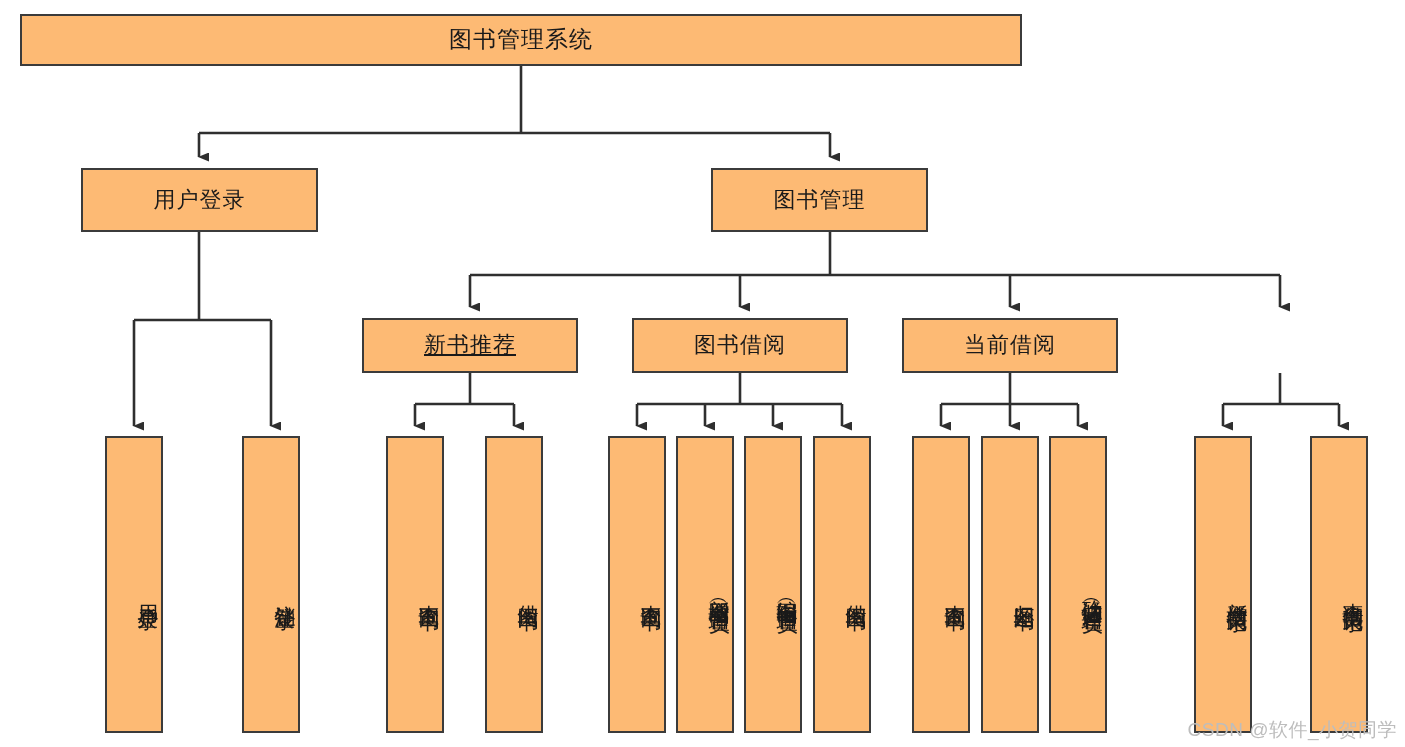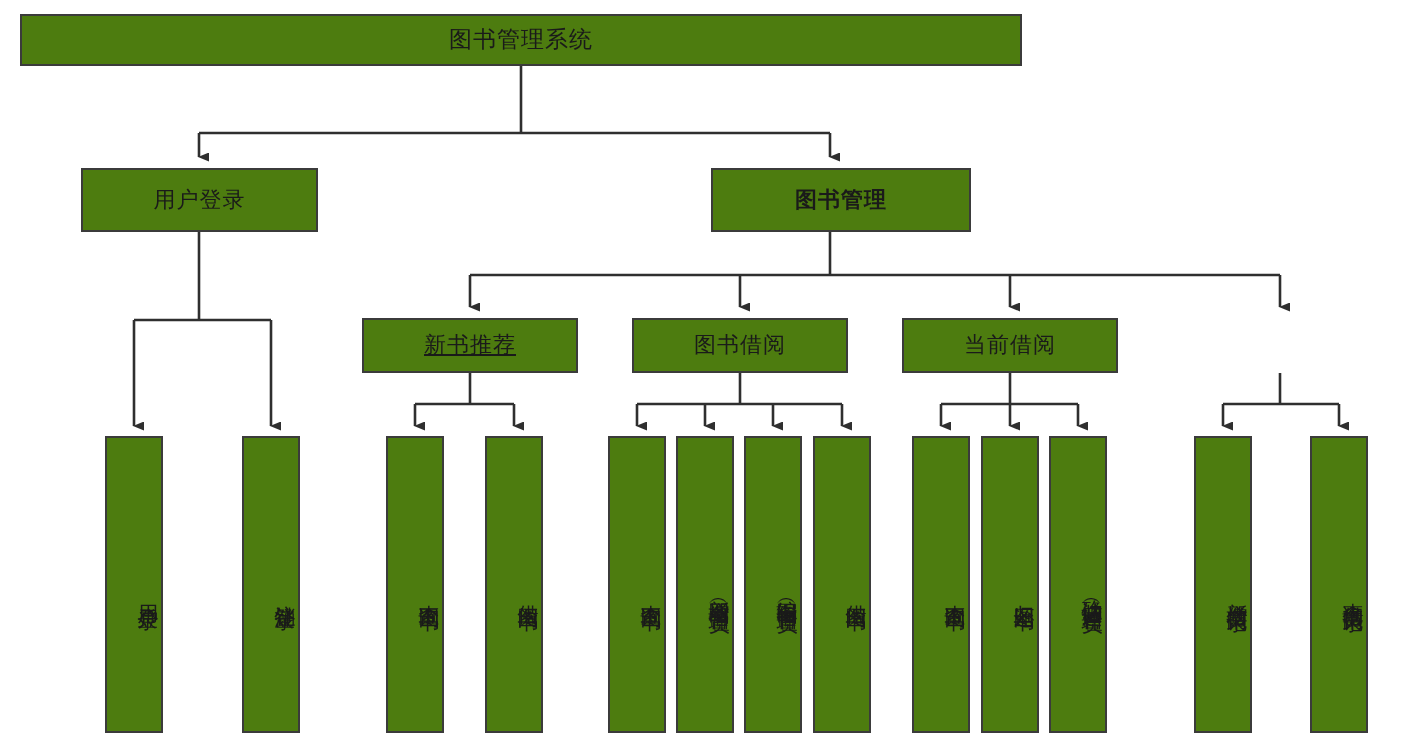--- a/index.html
+++ b/index.html
@@ -1,19 +1,19 @@
 <!DOCTYPE html>
 <html><head>
 <meta charset="utf-8">
 <style>
   html,body{margin:0;padding:0;background:#ffffff;}
   body{font-family:"Liberation Sans","DejaVu Sans",sans-serif;}
   #stage{position:relative;width:1405px;height:747px;background:#ffffff;overflow:hidden;}
   #wires{position:absolute;left:0;top:0;width:1405px;height:747px;}
-  .node{position:absolute;box-sizing:border-box;background:#4d7c0f;border:2.5px solid #3b3b3b;
+  .node{position:absolute;box-sizing:border-box;background:#fdba74;border:2.5px solid #3b3b3b;
         display:flex;align-items:center;justify-content:center;text-align:center;color:#1a1a1a;}
   .node.h{font-size:22px;line-height:1.1;letter-spacing:1px;}
   .node.root{font-size:23px;}
   .node.v{writing-mode:vertical-rl;text-orientation:upright;font-size:21px;
           line-height:1.28;letter-spacing:2px;padding-top:14px;align-items:flex-start;}
   .wm{position:absolute;right:8px;bottom:4px;font-size:19px;color:#bdbdbd;
       letter-spacing:0.5px;white-space:nowrap;pointer-events:none;}
 </style>
 </head>
 <body>
@@ -66,21 +66,21 @@
       <path d="M1280,373 L1280,404"></path>
       <path d="M1223,404 L1339,404"></path>
       <path d="M1223,404 L1223,426" marker-end="url(#ar)"></path>
       <path d="M1339,404 L1339,426" marker-end="url(#ar)"></path>
     </g>
   </svg>
 
   <div class="node h root" style="left:20px;top:14px;width:1002px;height:52px;">图书管理系统</div>
 
   <div class="node h" style="left:81px;top:168px;width:237px;height:64px;">用户登录</div>
-  <div class="node h" style="left:711px;top:168px;width:260px;height:64px;font-weight:bold;">图书管理</div>
+  <div class="node h" style="left:711px;top:168px;width:217px;height:64px;">图书管理</div>
 
   <div class="node h" style="left:362px;top:318px;width:216px;height:55px;text-decoration:underline;">新书推荐</div>
   <div class="node h" style="left:902px;top:318px;width:216px;height:55px;">当前借阅</div>
   <div class="node h" style="left:632px;top:318px;width:216px;height:55px;">图书借阅</div>
 
   <div class="node v" style="left:105px;top:436px;width:58px;height:297px;">用户登录</div>
   <div class="node v" style="left:242px;top:436px;width:58px;height:297px;">注销登录</div>
 
   <div class="node v" style="left:386px;top:436px;width:58px;height:297px;">查询图书</div>
   <div class="node v" style="left:485px;top:436px;width:58px;height:297px;">借阅图书</div>
@@ -90,13 +90,14 @@
   <div class="node v" style="left:744px;top:436px;width:58px;height:297px;">编辑图书（管理员）</div>
   <div class="node v" style="left:813px;top:436px;width:58px;height:297px;">借阅图书</div>
 
   <div class="node v" style="left:912px;top:436px;width:58px;height:297px;">查询图书</div>
   <div class="node v" style="left:981px;top:436px;width:58px;height:297px;">归还图书</div>
   <div class="node v" style="left:1049px;top:436px;width:58px;height:297px;">确认归还（管理员）</div>
 
   <div class="node v" style="left:1194px;top:436px;width:58px;height:297px;">新增借阅记录</div>
   <div class="node v" style="left:1310px;top:436px;width:58px;height:297px;">查询借阅记录</div>
 
+  <div class="wm">CSDN @软件_小贺同学</div>
 </div>
 
 </body></html>

